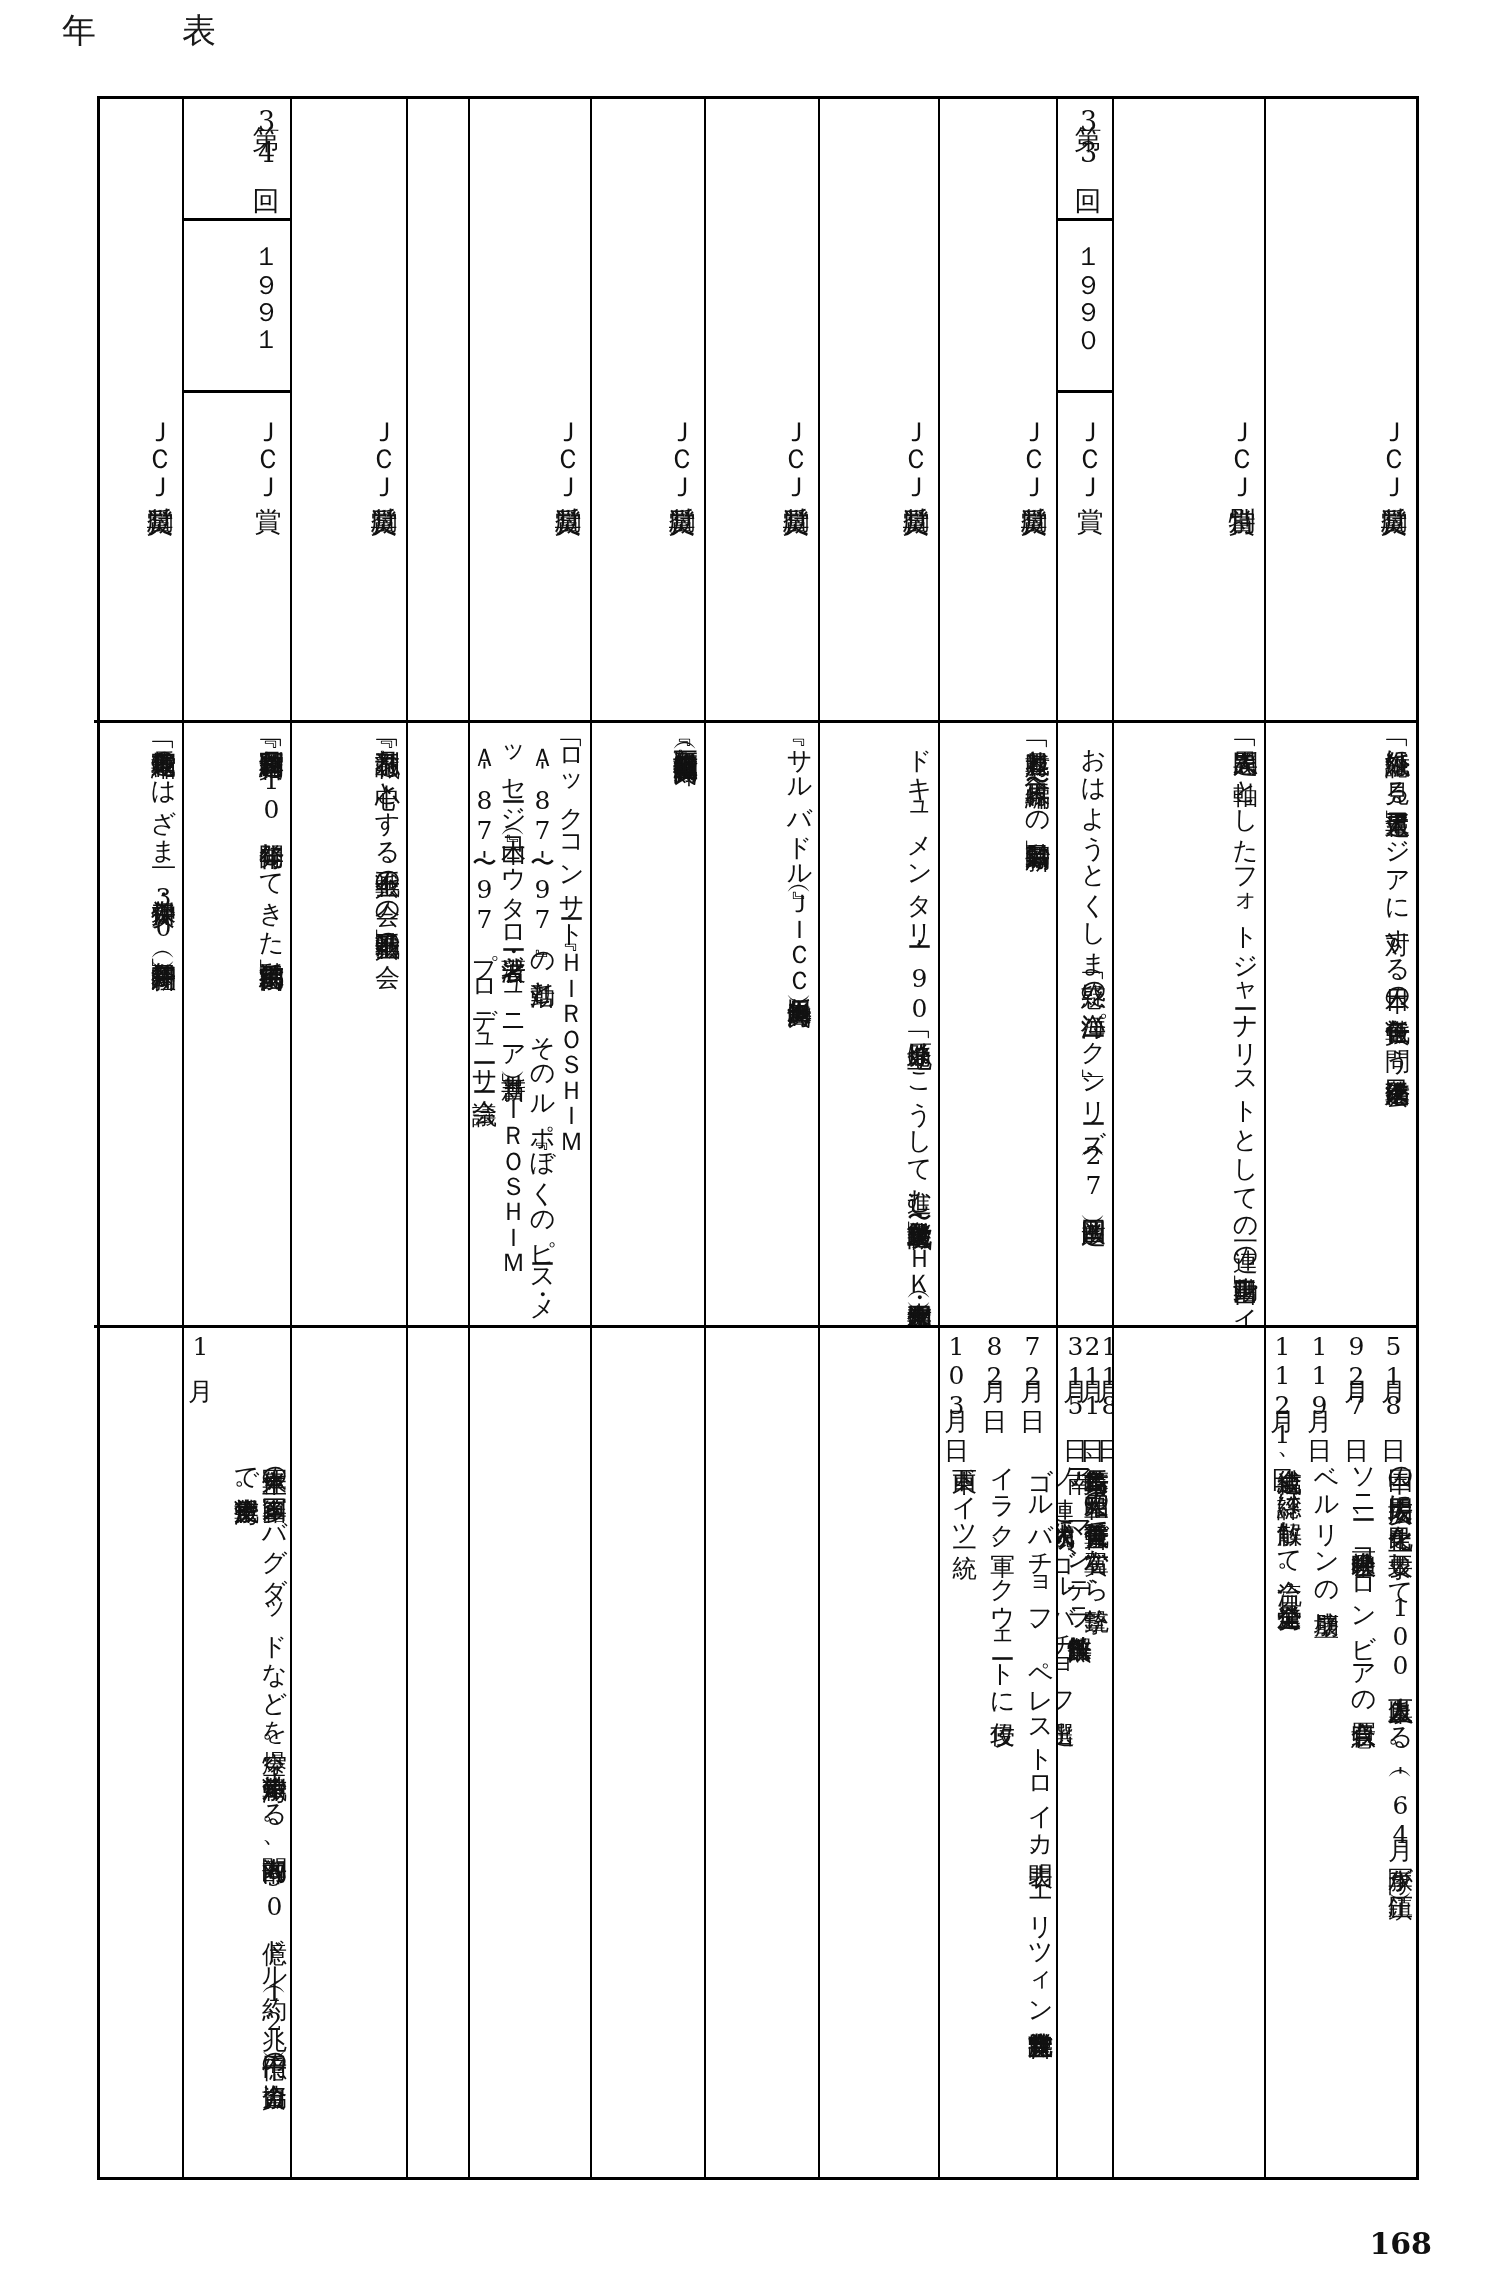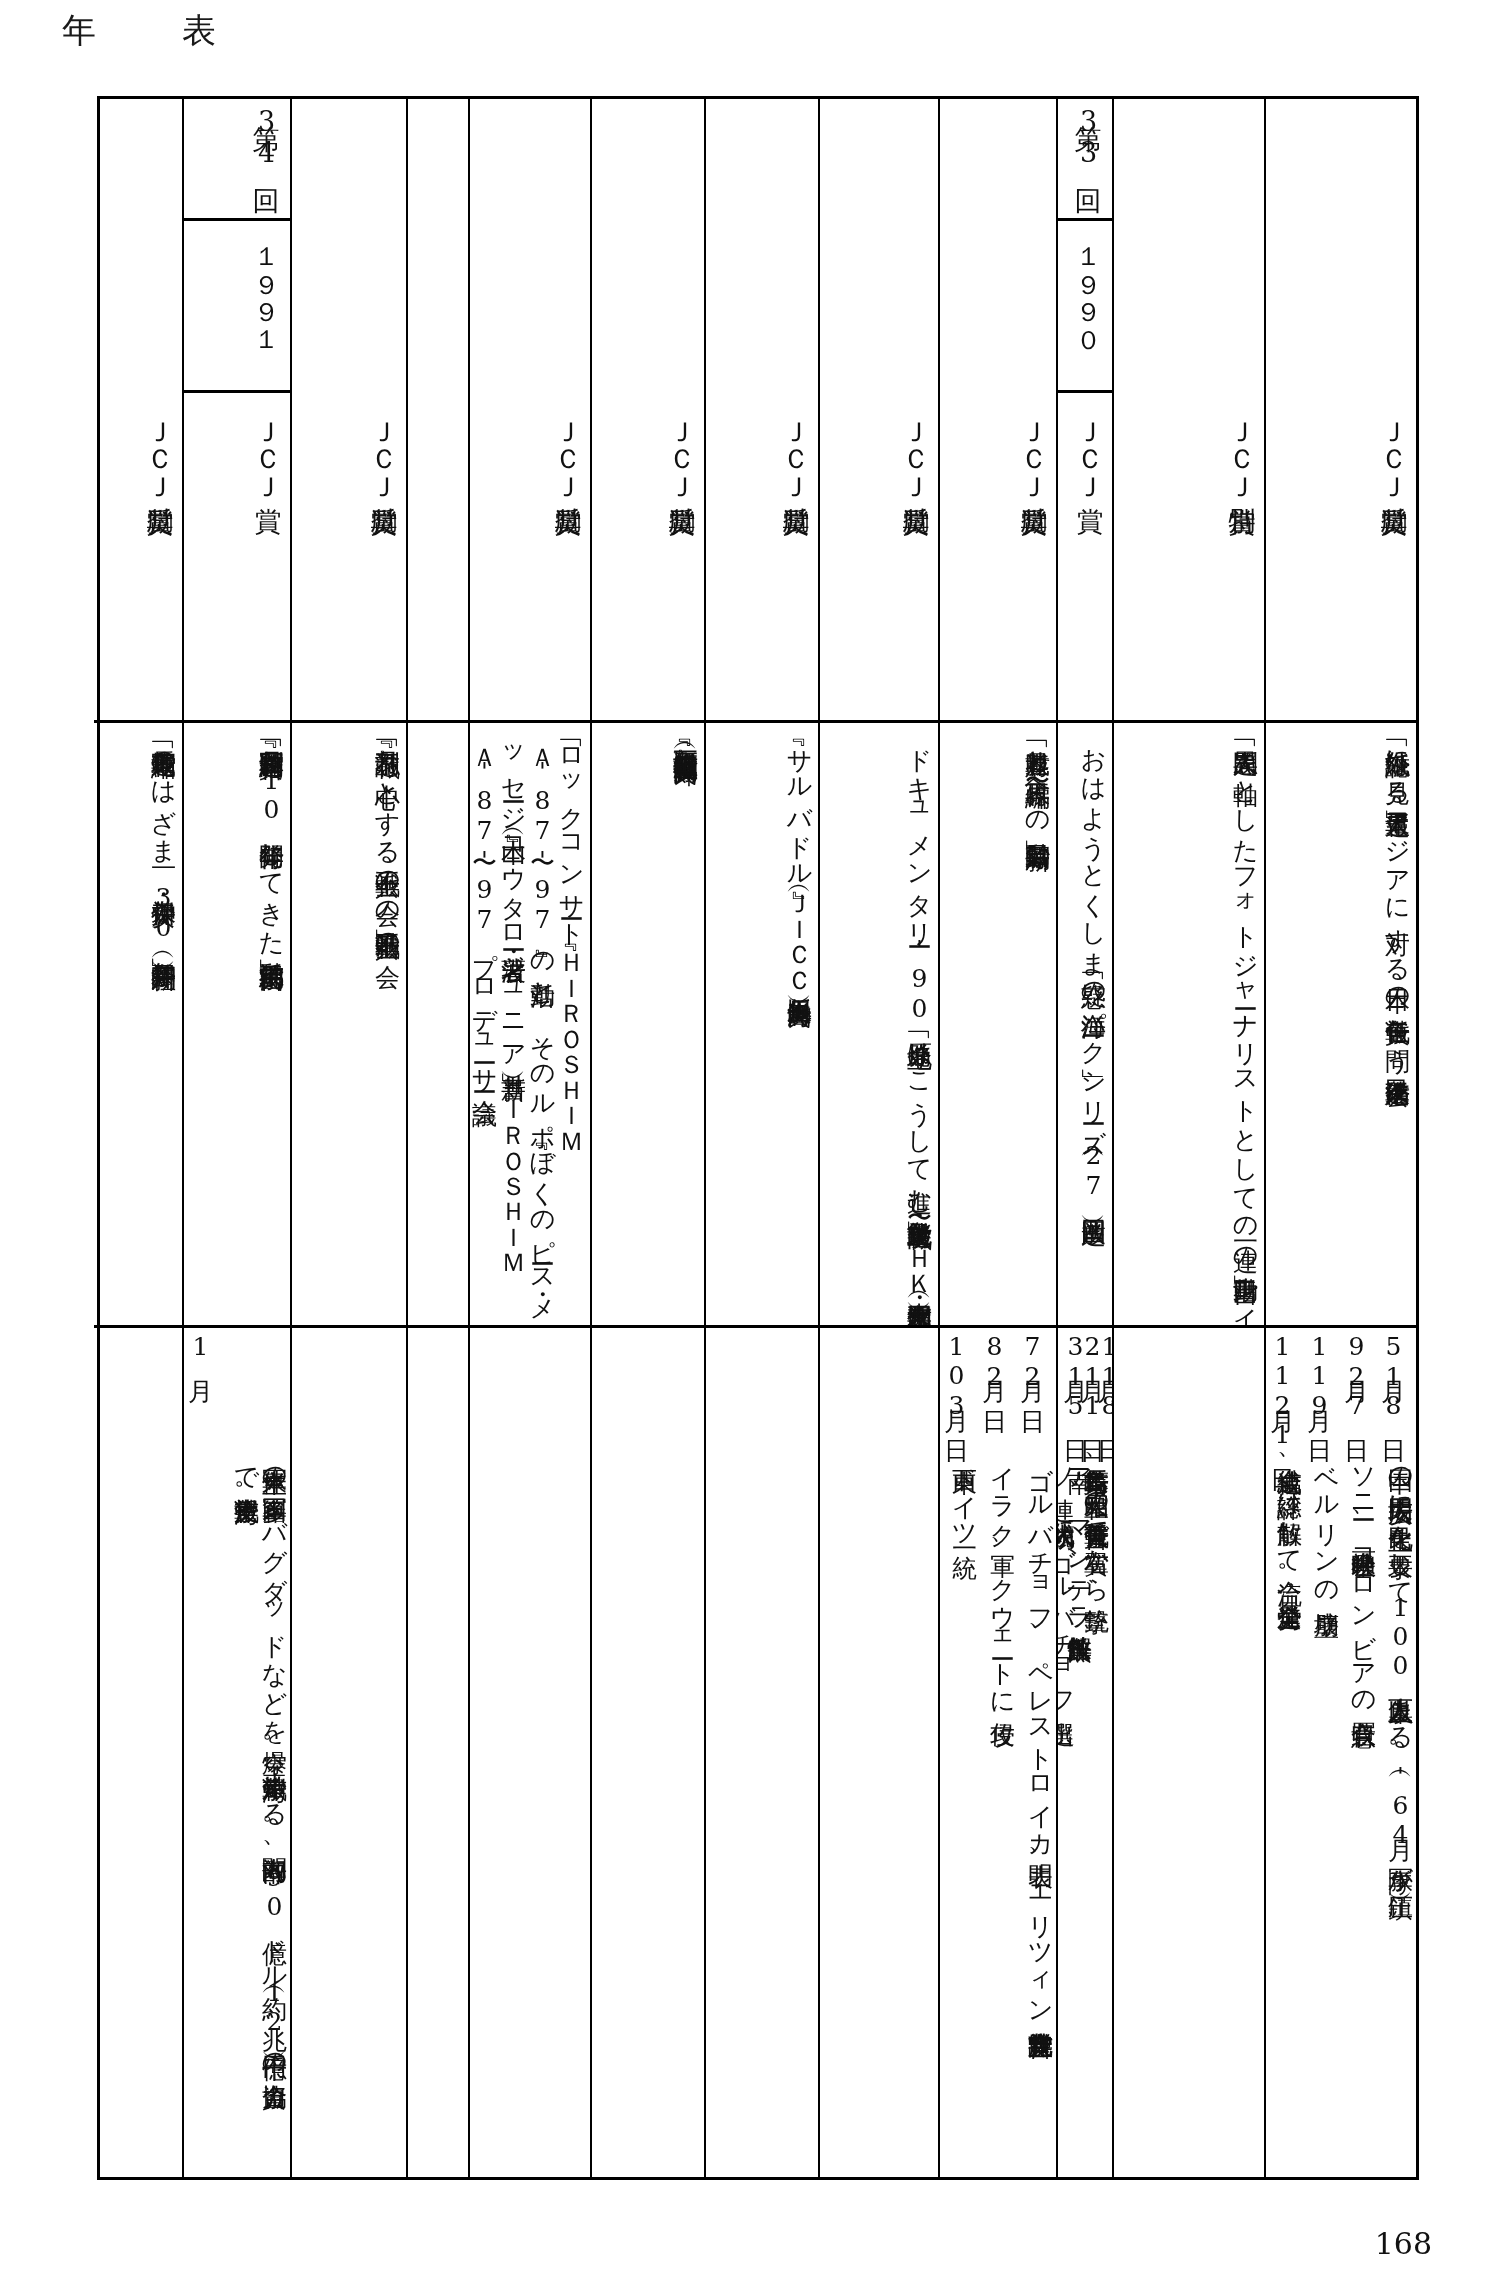--- a/index.html
+++ b/index.html
@@ -177,20 +177,21 @@
   }
 
   
   #page-number {
     position: absolute;
     right: 64px;
     bottom: 30px;
     font-size: 30px;
     font-family: "DejaVu Serif", "Liberation Serif", serif;
     color: #111;
+    font-weight: bold;
   }
 </style>
 </head>
 <body>
 
 <div id="page-title">年　表</div>
 
 <div id="chronology-table">
     <div class="tcol" style="width: 152px; flex: 0 0 152px;">
       <div class="band-edition merged-blank"></div>

